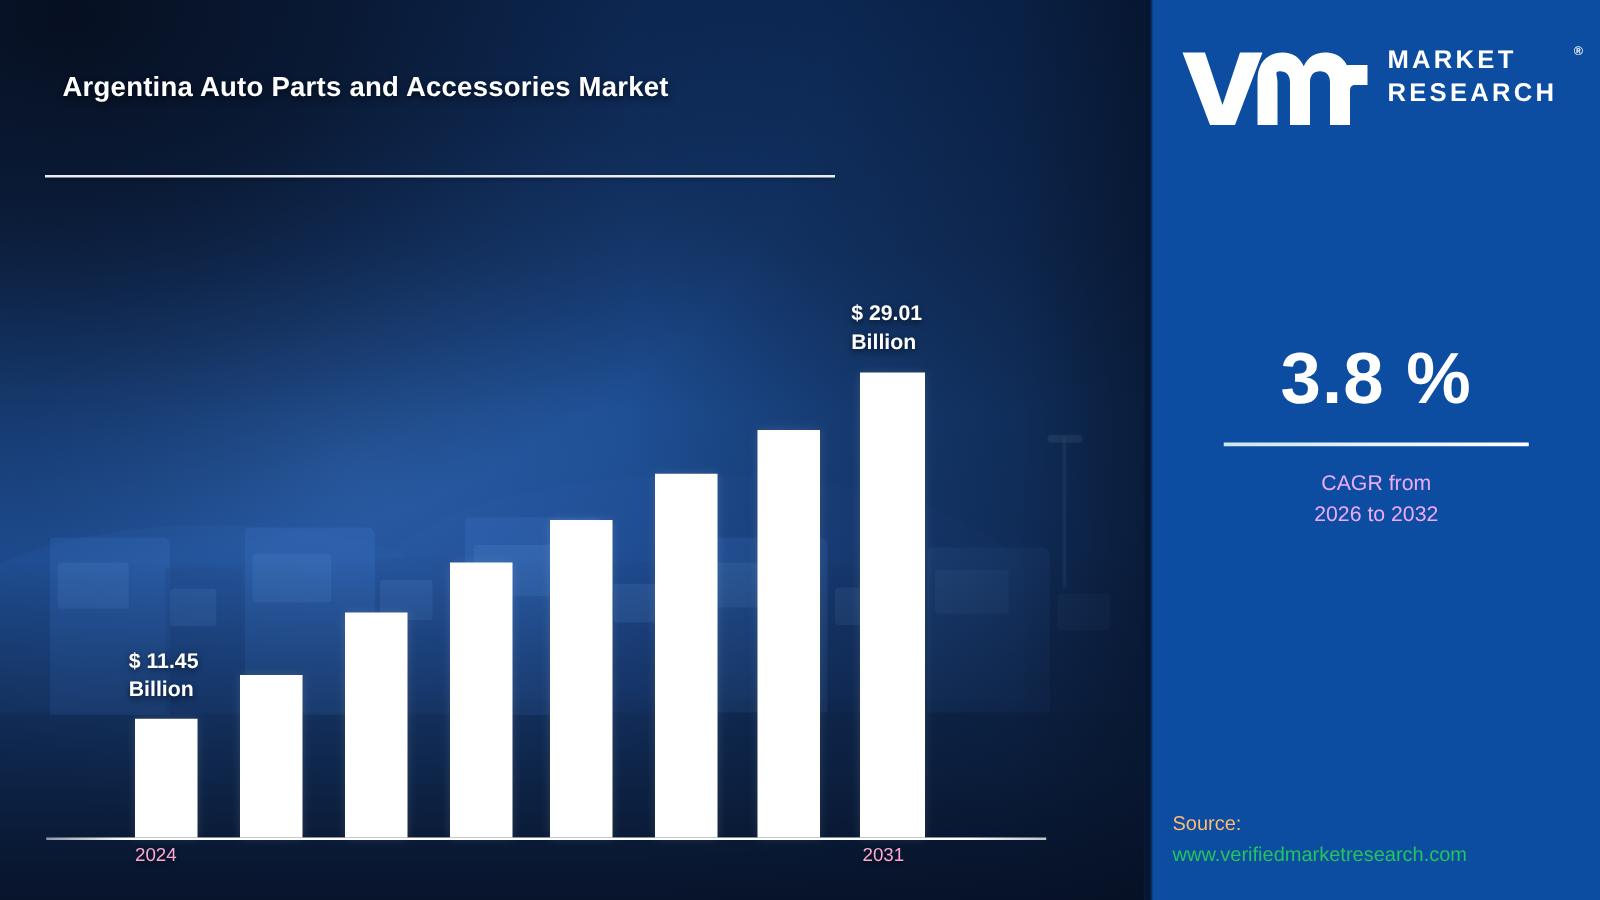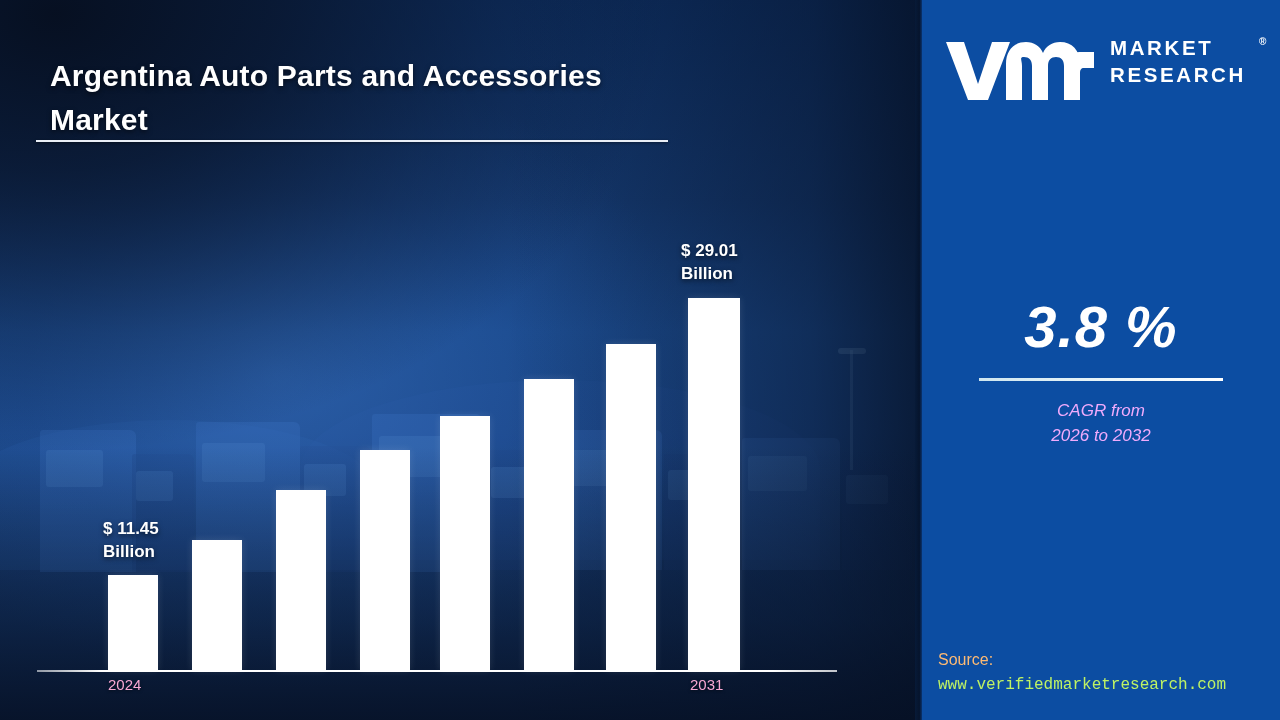--- a/index.html
+++ b/index.html
@@ -48,21 +48,21 @@
   .truck{position:absolute;bottom:100px;background:rgba(52,104,182,0.40);
          border-radius:3px 6px 0 0;}
   .truck:after{content:"";position:absolute;left:6%;top:14%;width:60%;height:26%;
          background:rgba(96,150,215,0.22);border-radius:3px;}
   .truck-dark{background:rgba(28,66,130,0.45);}
   .hill{position:absolute;border-radius:50% 50% 0 0;}
 
   
   #title-block{position:absolute;left:50px;top:54px;width:640px;}
   #title-text{
-    color:#ffffff;font-size:30px;line-height:1.48;font-weight:bold;
+    color:#ffffff;font-size:22px;line-height:1.48;font-weight:bold;
     letter-spacing:0.2px;margin:0;
     text-shadow:0 2px 5px rgba(0,0,0,0.55);
   }
   #title-rule{
     position:absolute;left:-14px;top:86px;width:632px;height:2px;
     background:#e9eef6;box-shadow:0 1px 3px rgba(0,0,0,0.45);
   }
 
   
   #chart{position:absolute;left:0;top:0;width:922px;height:720px;}
@@ -100,38 +100,38 @@
     position:absolute;left:166px;top:6px;color:#ffffff;
     font-size:20.5px;font-weight:bold;letter-spacing:2.6px;line-height:1.33;
   }
   #logo-words div{white-space:nowrap;}
   #logo-reg{
     position:absolute;left:315px;top:8px;color:#ffffff;font-size:10px;
     font-weight:bold;
   }
 
   
-  #cagr-block{position:absolute;left:0;top:298px;width:358px;text-align:center;font-style:italic;}
+  #cagr-block{position:absolute;left:0;top:274px;width:358px;text-align:center;}
   #cagr-value{
     color:#ffffff;font-size:58px;font-weight:bold;letter-spacing:1px;
     line-height:1;margin:0;
   }
   #cagr-rule{
     width:244px;height:3px;margin:22px auto 0;
     background:linear-gradient(90deg,#cfe6ef 0%,#e8f4f8 50%,#ffffff 100%);
   }
   #cagr-caption{
     margin-top:18px;color:#f0abfc;font-size:17px;line-height:1.45;
     white-space:pre-line;
   }
 
   
   #source-block{position:absolute;left:16px;bottom:22px;width:340px;}
   #source-label{color:#fdba74;font-size:16px;line-height:1.55;}
-  #source-url{color:#bef264;font-size:16px;line-height:1.55;font-family:Liberation Mono, monospace;}
+  #source-url{color:#22c55e;font-size:16px;line-height:1.55;}
 </style>
 </head>
 <body>
 
 <div id="page">
 
   <div id="left-panel">
 
     <div class="bg-layer" id="bg-base"></div>
 

